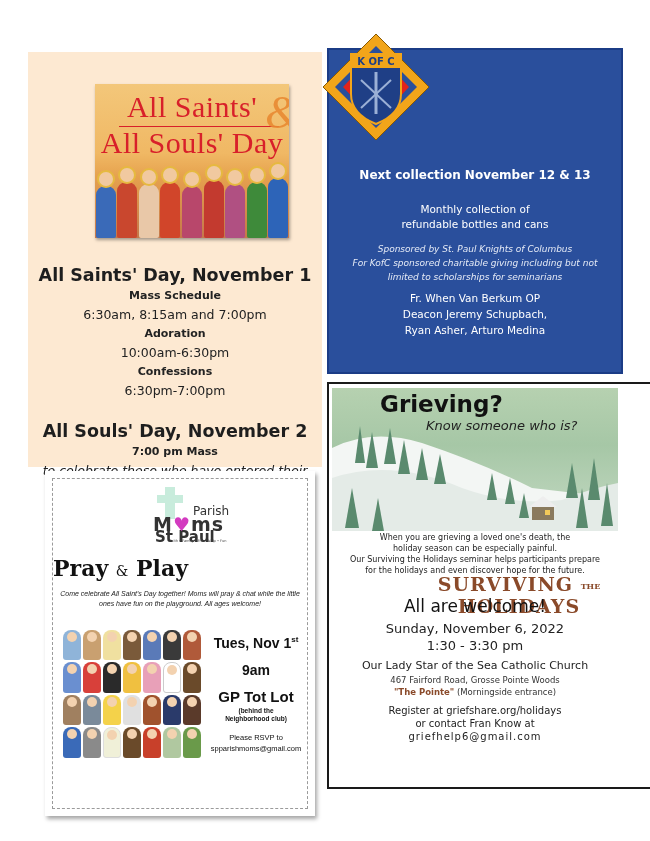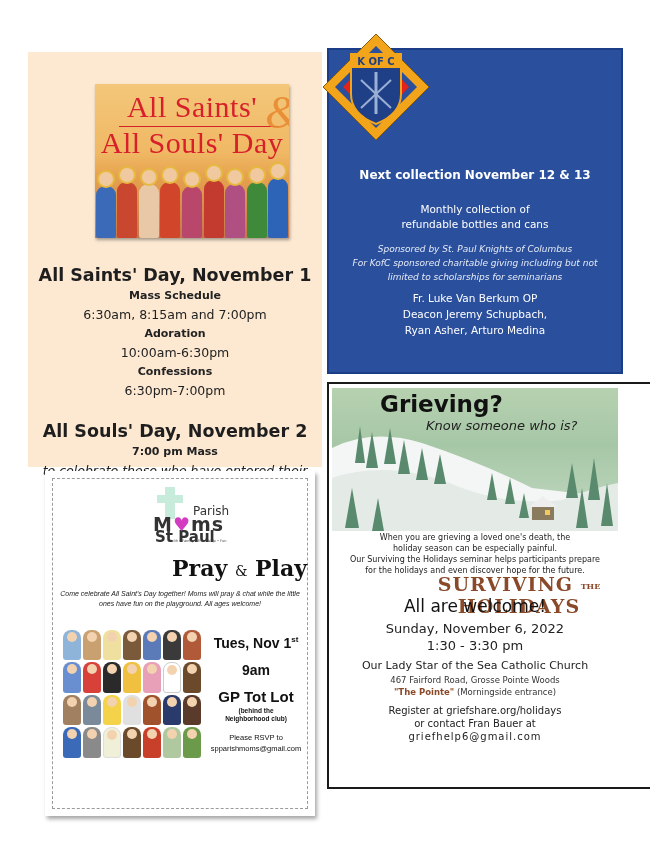--- a/index.html
+++ b/index.html
@@ -92,21 +92,21 @@
     border: 1px dashed #9a9a9a;
   }
   .spm-logo { position: absolute; left: 100px; top: 8px; width: 80px; height: 58px; }
   .spm-cross-v { position: absolute; left: 12px; top: 0; width: 10px; height: 32px; background: #c8ecdc; }
   .spm-cross-h { position: absolute; left: 4px; top: 8px; width: 26px; height: 8px; background: #c8ecdc; }
   .spm-st { position: absolute; left: 2px; top: 4px; font-size: 15px; color: #333; font-weight: bold; margin-top: 37px; }
   .spm-parish { position: absolute; left: 40px; top: 17px; font-size: 12px; color: #333; }
   .spm-moms { position: absolute; left: 0; top: 26px; font-size: 19px; color: #333; font-weight: bold; letter-spacing: 1px; }
   .spm-moms .heart { color: #d33bc0; }
   .spm-tag { position: absolute; left: 0; top: 52px; width: 90px; font-size: 3.5px; color: #444; text-align: center; }
-  .pray-title { position: absolute; left: 0; right: 0; top: 76px; text-align: right; font-family: "DejaVu Serif", serif; font-weight: bold; font-size: 22px; color: #111; }
+  .pray-title { position: absolute; left: 0; right: 0; top: 76px; text-align: left; font-family: "DejaVu Serif", serif; font-weight: bold; font-size: 22px; color: #111; }
   .pray-title .amp { font-size: 14px; font-weight: normal; }
   .pray-desc { position: absolute; left: 6px; right: 6px; top: 110px; text-align: center; font-size: 7px; font-style: italic; line-height: 10px; color: #222; font-family: "Liberation Sans", sans-serif; }
   .saints-collage {
     position: absolute; left: 10px; top: 151px; width: 138px; height: 128px;
     display: grid; grid-template-columns: repeat(7, 1fr); gap: 2px;
   }
   .saint {
     border-radius: 8px 8px 3px 3px; position: relative;
   }
   .saint::before {
@@ -176,21 +176,21 @@
   <div class="kofc-text k-monthly">
     <div>Monthly collection of</div>
     <div>refundable bottles and cans</div>
   </div>
   <div class="kofc-text k-spons">
     <div>Sponsored by St. Paul Knights of Columbus</div>
     <div>For KofC sponsored charitable giving including but not</div>
     <div>limited to scholarships for seminarians</div>
   </div>
   <div class="kofc-text k-names">
-    <div>Fr. Luke Van Berkum OP</div>
+    <div>Fr. When Van Berkum OP</div>
     <div>Deacon Jeremy Schupbach,</div>
     <div>Ryan Asher, Arturo Medina</div>
   </div>
 </div>
 
 <div class="grief-panel">
   <div class="grief-scene">
     <svg width="286" height="143" viewBox="0 0 286 143" style="position:absolute;left:0;top:0">
       <path d="M0,60 Q40,40 90,55 Q150,75 200,100 L286,110 L286,143 L0,143 Z" fill="#f3f6f4"></path>
       <path d="M0,90 Q60,70 130,100 Q180,118 230,112 Q260,100 286,95 L286,143 L0,143 Z" fill="#e4ebe7"></path>
@@ -238,21 +238,21 @@
   <div class="grief-body g-venue">Our Lady Star of the Sea Catholic Church</div>
   <div class="grief-body g-address">
     <div>467 Fairford Road, Grosse Pointe Woods</div>
     <div>
       <span class="pointe">"The Pointe"</span>
       <span>(Morningside entrance)</span>
     </div>
   </div>
   <div class="grief-body g-register">
     <div>Register at griefshare.org/holidays</div>
-    <div>or contact Fran Bauer at</div>
+    <div>or contact Fran Know at</div>
     <div class="g-email">griefhelp6@gmail.com</div>
   </div>
 </div>
 
 <div class="pray-card">
   <div class="pray-inner">
     <div class="spm-logo">
       <div class="spm-cross-v"></div>
       <div class="spm-cross-h"></div>
       <div class="spm-st">

